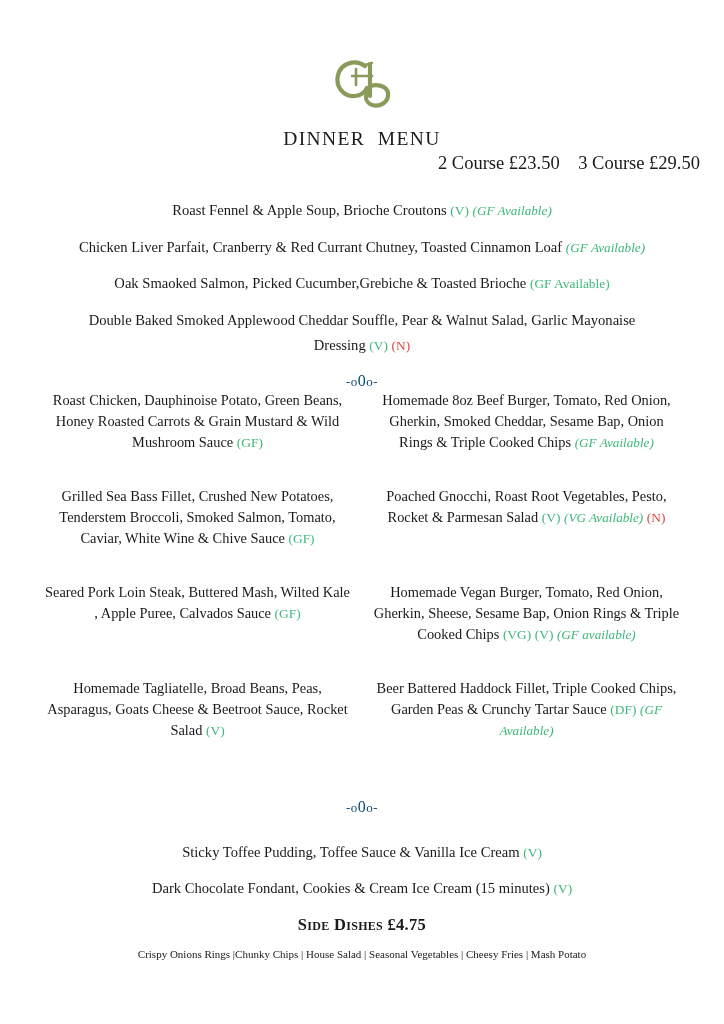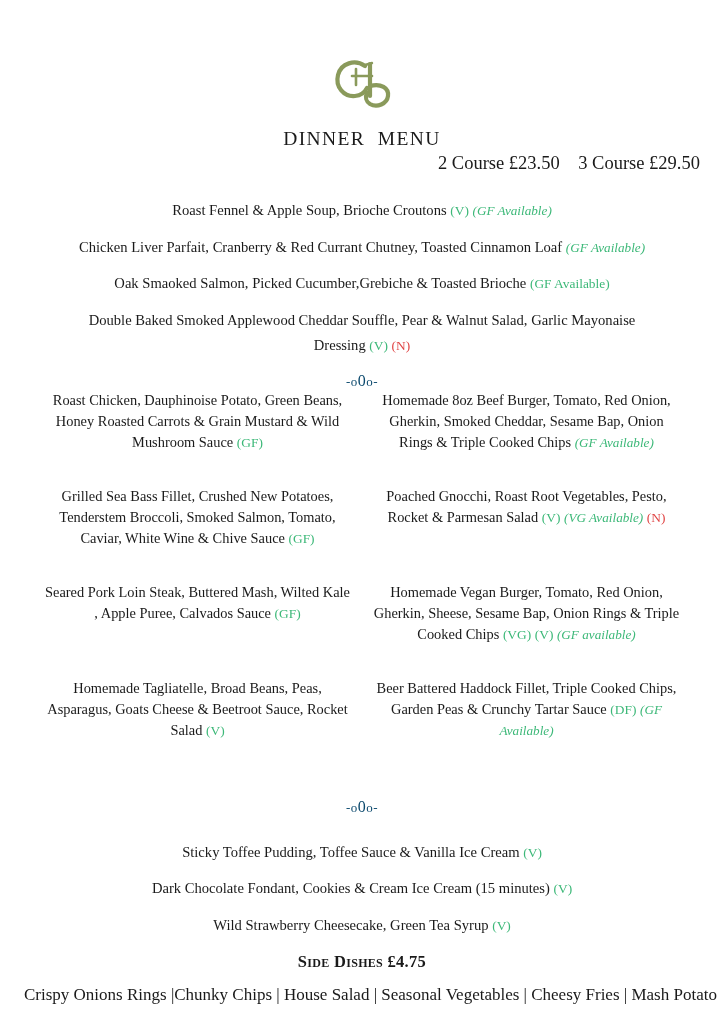--- a/index.html
+++ b/index.html
@@ -106,21 +106,21 @@
   .sides-heading {
     text-align: center;
     font-weight: bold;
     font-variant: small-caps;
     font-size: 16.5px;
     letter-spacing: 0.3px;
     margin-top: 16px;
   }
   .sides-line {
     text-align: center;
-    font-size: 17px;
+    font-size: 11px;
     margin-top: 13px;
     white-space: pre;
   }
 
   .spacer-lg { height: 34px; }
 </style>
 </head>
 <body>
 
 <div class="page">
@@ -171,19 +171,18 @@
 
   <div class="spacer-lg"></div>
 
   <div class="divider">
     <span>-o</span><span class="big">0</span><span>o-</span>
   </div>
 
   <div class="course-block">
     <div class="dish-line"><span>Sticky Toffee Pudding, Toffee Sauce &amp; Vanilla Ice Cream</span> <span class="ann">(V)</span></div>
     <div class="dish-line"><span>Dark Chocolate Fondant, Cookies &amp; Cream Ice Cream (15 minutes)</span> <span class="ann">(V)</span></div>
-    <div class="dish-line"><span>Wild Strawberry Cheesecake, Green Tea Syrup</span> <span class="ann">(V)</span></div>
   </div>
 
   <div class="sides-heading">Side Dishes £4.75</div>
   <div class="sides-line">Crispy Onions Rings |Chunky Chips | House Salad | Seasonal Vegetables | Cheesy Fries | Mash Potato</div>
 
 </div>
 
 </body></html>

